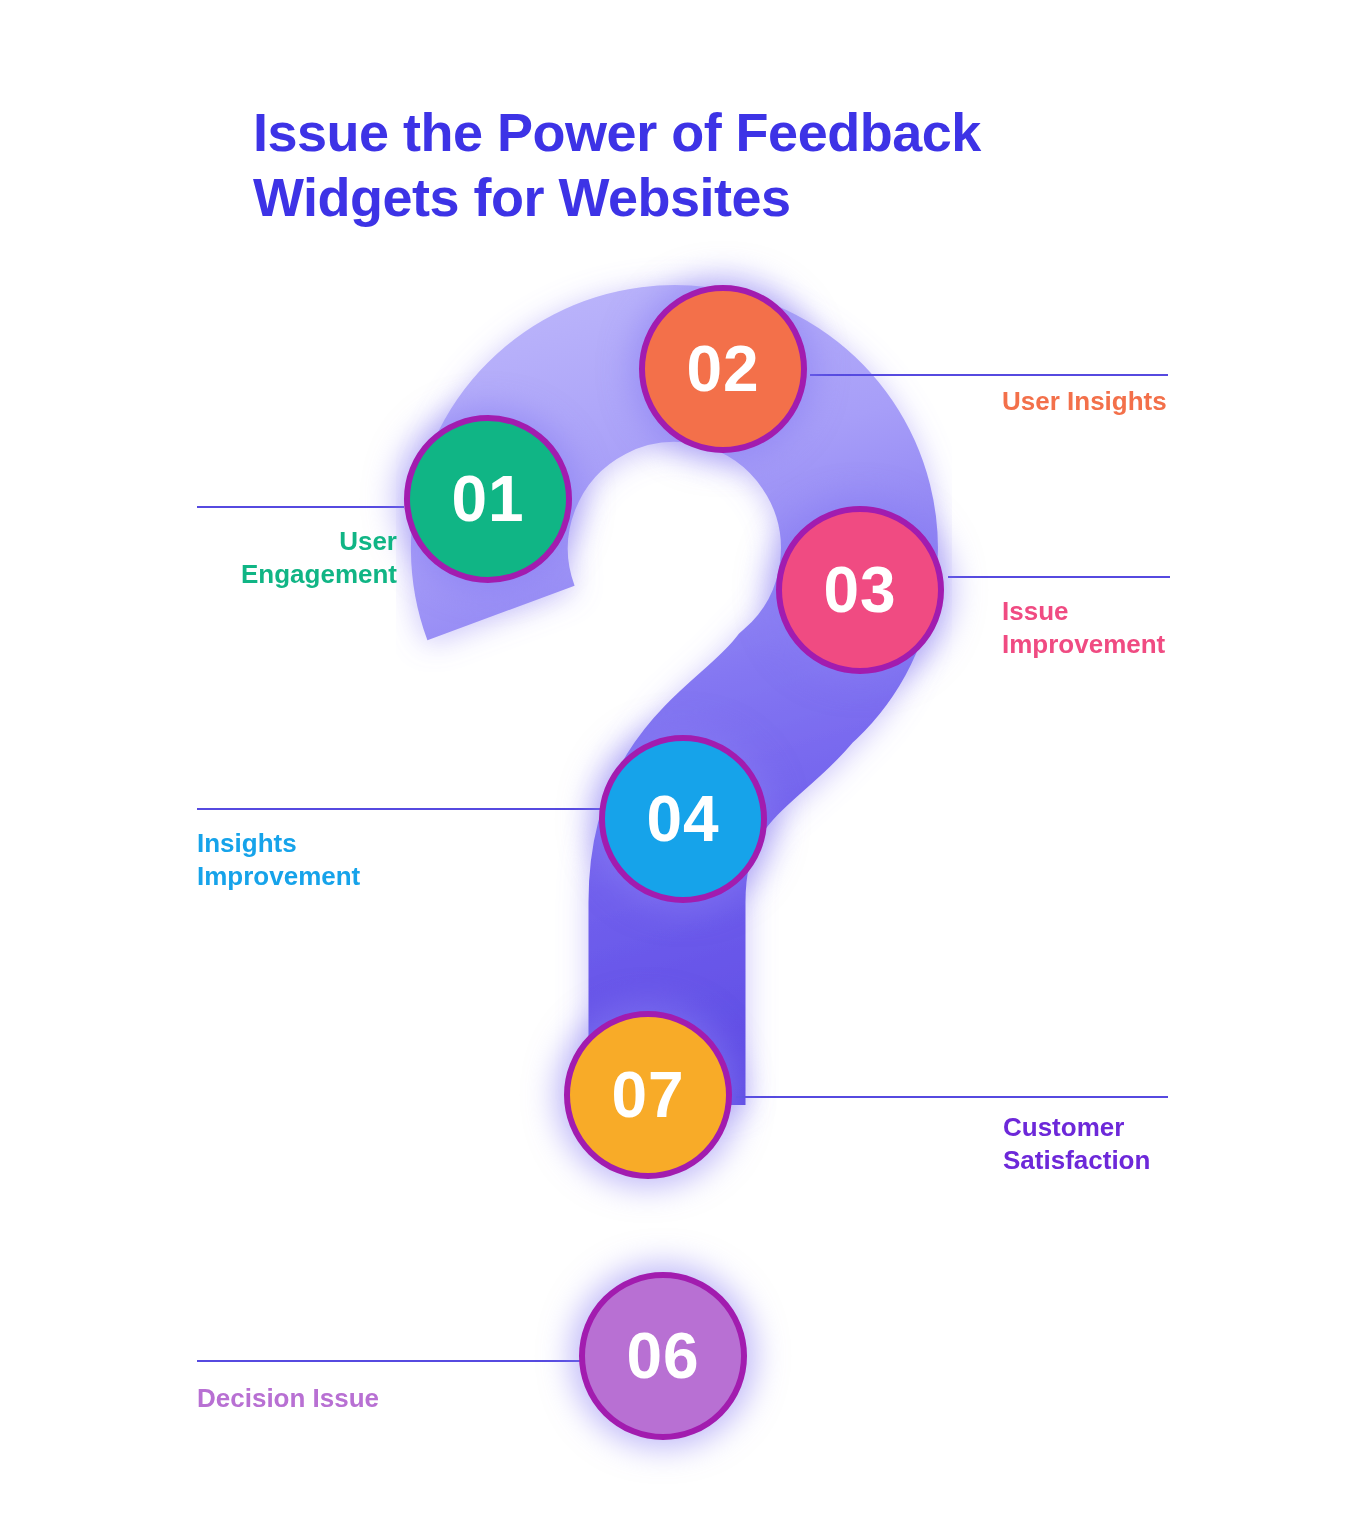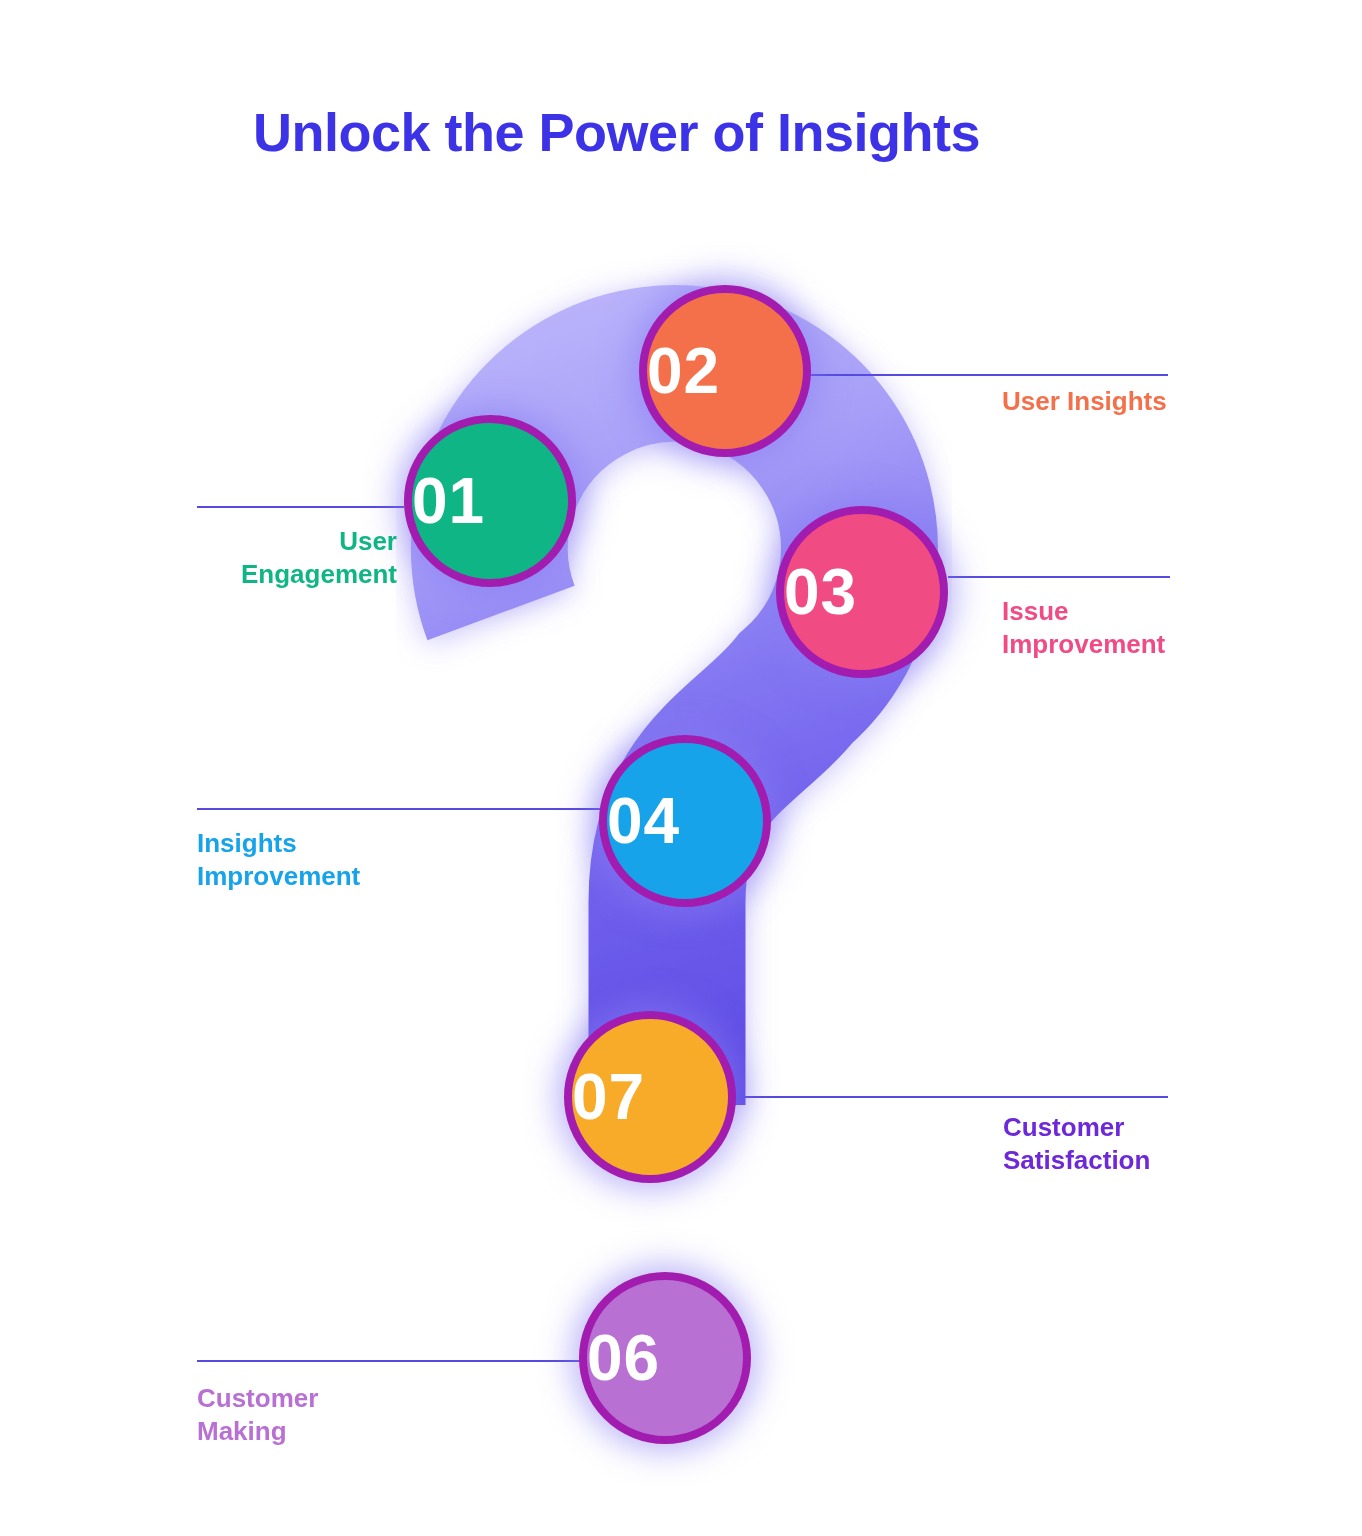--- a/index.html
+++ b/index.html
@@ -29,23 +29,23 @@
   }
   .connector{
     position:absolute;
     height:2px;
     z-index:2;
   }
   .circle{
     position:absolute;
     width:156px;height:156px;
     border-radius:50%;
-    border:8px solid #a21caf;
+    border:6px solid #a21caf;
     box-shadow:0 0 30px 9px rgba(136,124,243,0.50);
-    display:flex;align-items:center;
+    display:flex;align-items:center;justify-content:center;
     z-index:3;
   }
   .circle .num{
     color:#ffffff;
     font-size:64px;
     font-weight:700;
     letter-spacing:1px;
   }
   .label{
     position:absolute;
@@ -74,21 +74,22 @@
   .t04{left:197px;top:827px;}
   .t05{left:1003px;top:1111px;}
   .t06{left:197px;top:1382px;}
 </style>
 </head>
 <body>
 
 <div class="canvas">
 
   <h1 class="title" style="color: rgb(61, 51, 230);">
-    <span>Unlock the Power of Insights</span><br>
+    <span>Issue the Power of Feedback</span><br>
+    <span>Widgets for Websites</span>
   </h1>
 
   <svg class="qmark-svg" viewBox="0 0 1362 1536">
     <defs>
       <linearGradient id="qmGrad" gradientUnits="userSpaceOnUse" x1="440" y1="290" x2="700" y2="1120">
         <stop offset="0" stop-color="#beb8fb"></stop>
         <stop offset="0.28" stop-color="#a79ef8"></stop>
         <stop offset="0.52" stop-color="#8477f2"></stop>
         <stop offset="0.75" stop-color="#6e5dec"></stop>
         <stop offset="1" stop-color="#5c49e3"></stop>
@@ -141,16 +142,16 @@
       <span class="num">07</span>
     </div>
     <div class="label t05" style="color: #6d28d9;">Customer Satisfaction</div>
   </div>
 
   <div>
     <div class="connector l06" style="background: rgb(86, 74, 224);"></div>
     <div class="circle c06" style="background: rgb(184, 112, 211);">
       <span class="num">06</span>
     </div>
-    <div class="label t06" style="color: rgb(184, 112, 211);">Customer Making</div>
+    <div class="label t06" style="color: rgb(184, 112, 211);">Decision Issue</div>
   </div>
 
 </div>
 
 </body></html>

